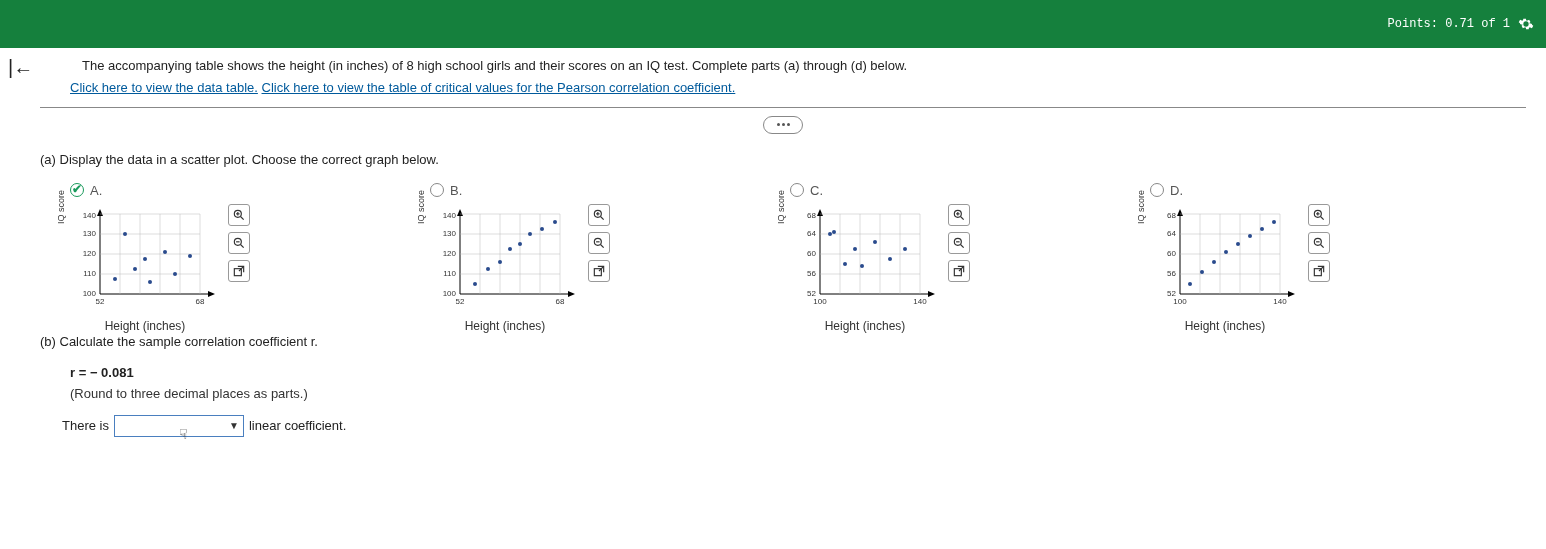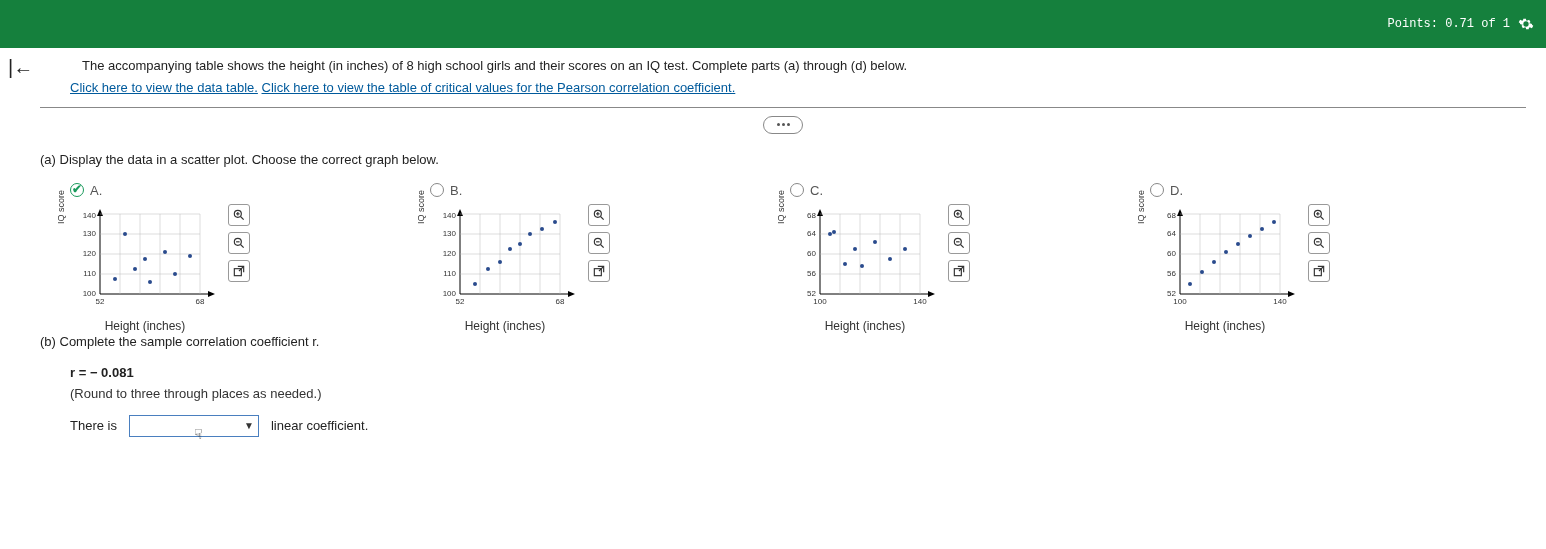--- a/index.html
+++ b/index.html
@@ -26,21 +26,21 @@
 .plot-wrap { display: flex; flex-direction: column; align-items: center; }
 .plot { position: relative; width: 150px; height: 110px; }
 .plot .ylabel { position: absolute; left: -14px; top: 50%; transform: rotate(-90deg) translateX(35px); transform-origin: left top; font-size: 9px; color: #333; white-space: nowrap; }
 .plot svg { width: 150px; height: 110px; }
 .plot .xlabel { font-size: 12px; color: #333; text-align: center; margin-top: 2px; }
 .tool-col { display: flex; flex-direction: column; gap: 6px; }
 .tool-btn { width: 22px; height: 22px; border: 1px solid #999; border-radius: 3px; display: flex; align-items: center; justify-content: center; background: #fff; cursor: pointer; font-size: 12px; color: #333; }
 .tool-btn svg { width: 14px; height: 14px; }
 .r-line { margin-left: 30px; margin-bottom: 6px; font-weight: bold; }
 .small-note { margin-left: 30px; margin-bottom: 14px; color: #333; }
-.answer-row { margin-left: 30px; display: flex; align-items: center; gap: 12px; }
+.answer-row { margin-left: 22px; display: flex; align-items: center; gap: 5px; }
 .dropdown { width: 130px; height: 22px; border: 1px solid #4a7fbf; background: #fff; display: flex; align-items: center; justify-content: flex-end; padding-right: 4px; cursor: pointer; position: relative; }
 .dropdown .arrow { font-size: 10px; color: #333; }
 .cursor-hand { position: absolute; bottom: -6px; left: 50%; font-size: 14px; }
 .tick { font-size: 8px; fill: #333; }
 </style>
 </head>
 <body>
 
 <div class="topbar">
   <span class="points">Points: 0.71 of 1</span>
@@ -362,26 +362,26 @@
                 <polyline points="10,4 20,4 20,14"></polyline>
                 <line x1="20" y1="4" x2="12" y2="12"></line>
               </svg>
             </div>
         </div>
       </div>
     </div>
 
   </div>
 
-  <div class="part">(b) Complete the sample correlation coefficient r.</div>
+  <div class="part">(b) Calculate the sample correlation coefficient r.</div>
   <div class="r-line">
     <span>r = </span>
     <span>− 0.081</span>
   </div>
-  <div class="small-note">(Round to three through places as needed.)</div>
+  <div class="small-note">(Round to three decimal places as parts.)</div>
 
 
   <div class="answer-row">
     <span>There is</span>
     <div class="dropdown">
       <span class="arrow">▼</span>
       <span class="cursor-hand">☟</span>
     </div>
     <span>linear coefficient.</span>
   </div>

